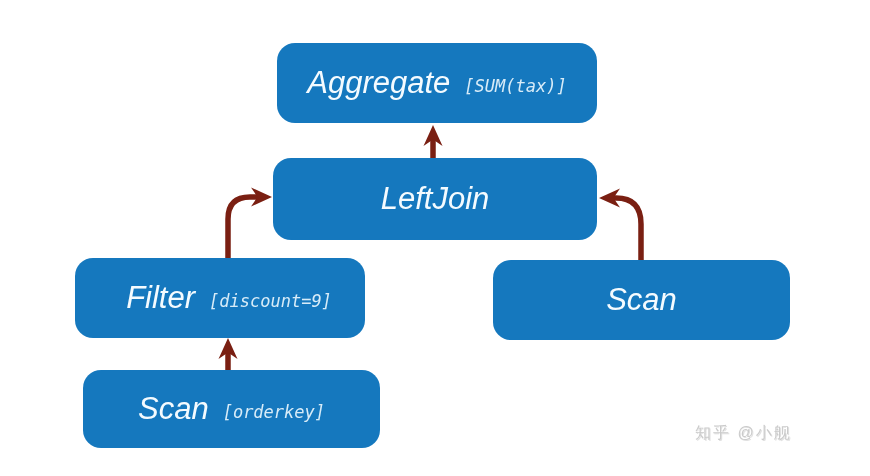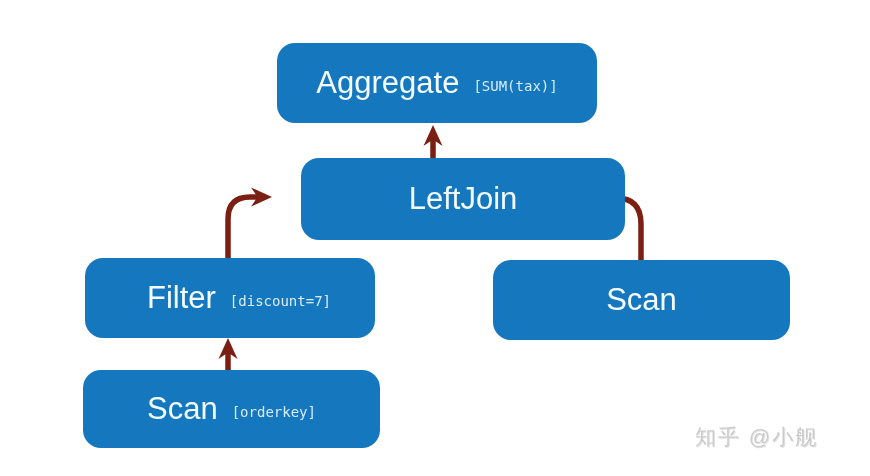--- a/index.html
+++ b/index.html
@@ -12,37 +12,38 @@
   }
   .node{
     position:absolute;
     background:#1578be;
     border-radius:18px;
     display:flex;
     align-items:center;
     justify-content:center;
     gap:14px;
     box-sizing:border-box;
+    font-style:italic;
   }
   .node .label{
     font-family:"Liberation Sans",sans-serif;
     font-size:31px;
     color:#f4fbff;
     white-space:nowrap;
   }
   .node .detail{
     font-family:"DejaVu Sans Mono","Liberation Mono",monospace;
-    font-size:14px;
+    font-size:17px;
     color:#d8ecf8;
     margin-top:6px;
     white-space:nowrap;
   }
   .node-aggregate   { left:277px; top:43px;  width:320px; height:80px; }
-  .node-leftjoin    { left:273px; top:158px; width:324px; height:82px;margin-left:28px; }
-  .node-filter      { left:85px;  top:258px; width:290px; height:80px;padding-left:18px; }
+  .node-leftjoin    { left:273px; top:158px; width:324px; height:82px; }
+  .node-filter      { left:75px;  top:258px; width:290px; height:80px;padding-left:18px; }
   .node-scan-orders { left:493px; top:260px; width:297px; height:80px; }
   .node-scan-lineitem{ left:83px; top:370px; width:297px; height:78px; }
 
   svg.edges{
     position:absolute;
     left:0;top:0;
     width:870px;height:476px;
     pointer-events:none;
   }
   svg.edges path{
@@ -50,21 +51,21 @@
     stroke:#7a1f12;
     stroke-width:5.5;
     stroke-linejoin:round;
     stroke-linecap:butt;
   }
   svg.edges polygon{ fill:#7a1f12; }
 
   .watermark{
     position:absolute;
     left:695px; top:423px;
-    font-size:21px;
+    font-size:16px;
     color:#cbcbcb;
     letter-spacing:2px;
     text-shadow:-1px -1px 0 rgba(255,255,255,0.95), 1px 1px 0 rgba(170,170,170,0.35);
     white-space:nowrap;
   }
 </style>
 </head>
 <body>
 
 <div class="canvas">
@@ -96,21 +97,21 @@
     <span class="label">Aggregate</span>
     <span class="detail">[SUM(tax)]</span>
   </div>
 
   <div class="node node-leftjoin">
     <span class="label">LeftJoin</span>
   </div>
 
   <div class="node node-filter">
     <span class="label">Filter</span>
-    <span class="detail">[discount=7]</span>
+    <span class="detail">[discount=9]</span>
   </div>
 
   <div class="node node-scan-orders">
     <span class="label">Scan</span>
   </div>
 
   <div class="node node-scan-lineitem">
     <span class="label">Scan</span>
     <span class="detail">[orderkey]</span>
   </div>

